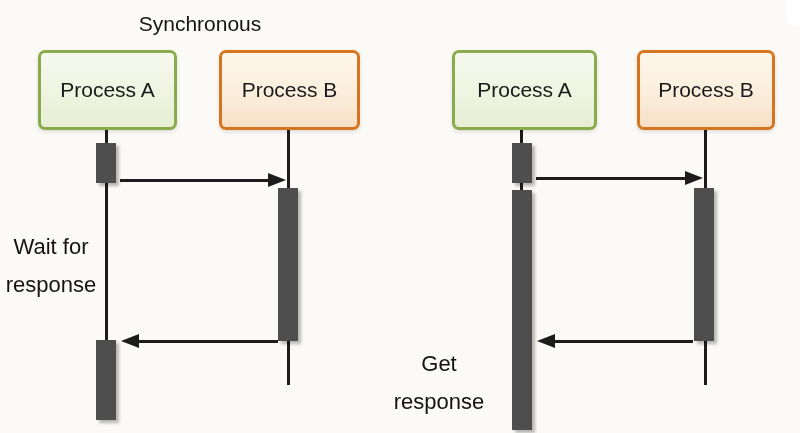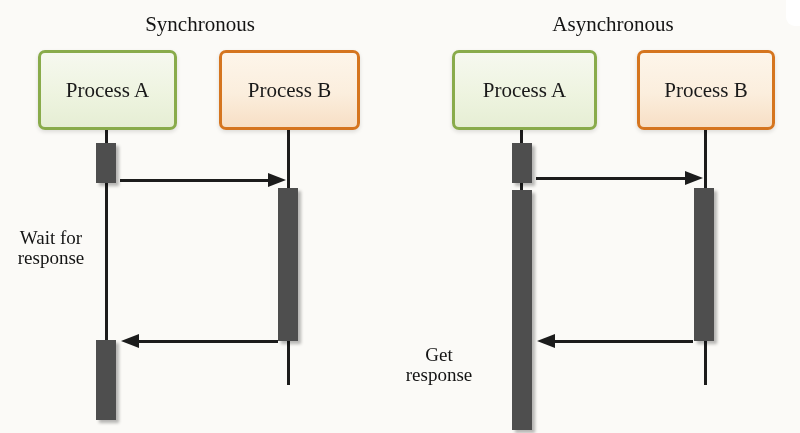--- a/index.html
+++ b/index.html
@@ -7,21 +7,20 @@
     font-family: "Liberation Sans", sans-serif;
     background: #ffffff;
   }
   .canvas {
     position: relative;
     width: 800px;
     height: 433px;
     background: #fbfaf7;
     overflow: hidden;
     color: #141414;
-    font-family: Liberation Serif, serif;
   }
   .abs { position: absolute; }
   .title {
     font-size: 21px;
     text-align: center;
     color: #141414;
   }
   .process-box {
     box-sizing: border-box;
     border-radius: 7px;
@@ -61,22 +60,22 @@
   .arrow .head {
     position: absolute;
     top: 0;
     width: 0; height: 0;
     border-top: 7px solid transparent;
     border-bottom: 7px solid transparent;
   }
   .arrow-right .head { right: 0; border-left: 18px solid #1c1c1c; }
   .arrow-left  .head { left: 0;  border-right: 18px solid #1c1c1c; }
   .note {
-    font-size: 19px;
-    line-height: 20px;
+    font-size: 22px;
+    line-height: 38px;
     text-align: center;
     white-space: pre-line;
     color: #141414;
   }
   .corner-blob {
     background: #ffffff;
     border-radius: 9px;
   }
 </style>
 </head>
@@ -105,21 +104,20 @@
     <div class="head"></div>
   </div>
   <div class="abs arrow arrow-left" style="left:121px; top:334px; width:157px;">
     <div class="shaft"></div>
     <div class="head"></div>
   </div>
 
   <div class="abs note" style="left:0px; top:228px; width:102px;">Wait for
 response</div>
 
-  <div class="abs title" style="left:513px; top:12px; width:200px;">Asynchronous</div>
 
   <div class="abs lifeline" style="left:520px; top:128px; height:302px;"></div>
   <div class="abs lifeline" style="left:704px; top:128px; height:257px;"></div>
 
   <div class="abs process-box process-a" style="left:452px; top:50px; width:145px; height:80px;">
     <span>Process A</span>
   </div>
   <div class="abs process-box process-b" style="left:637px; top:50px; width:138px; height:80px;">
     <span>Process B</span>
   </div>

